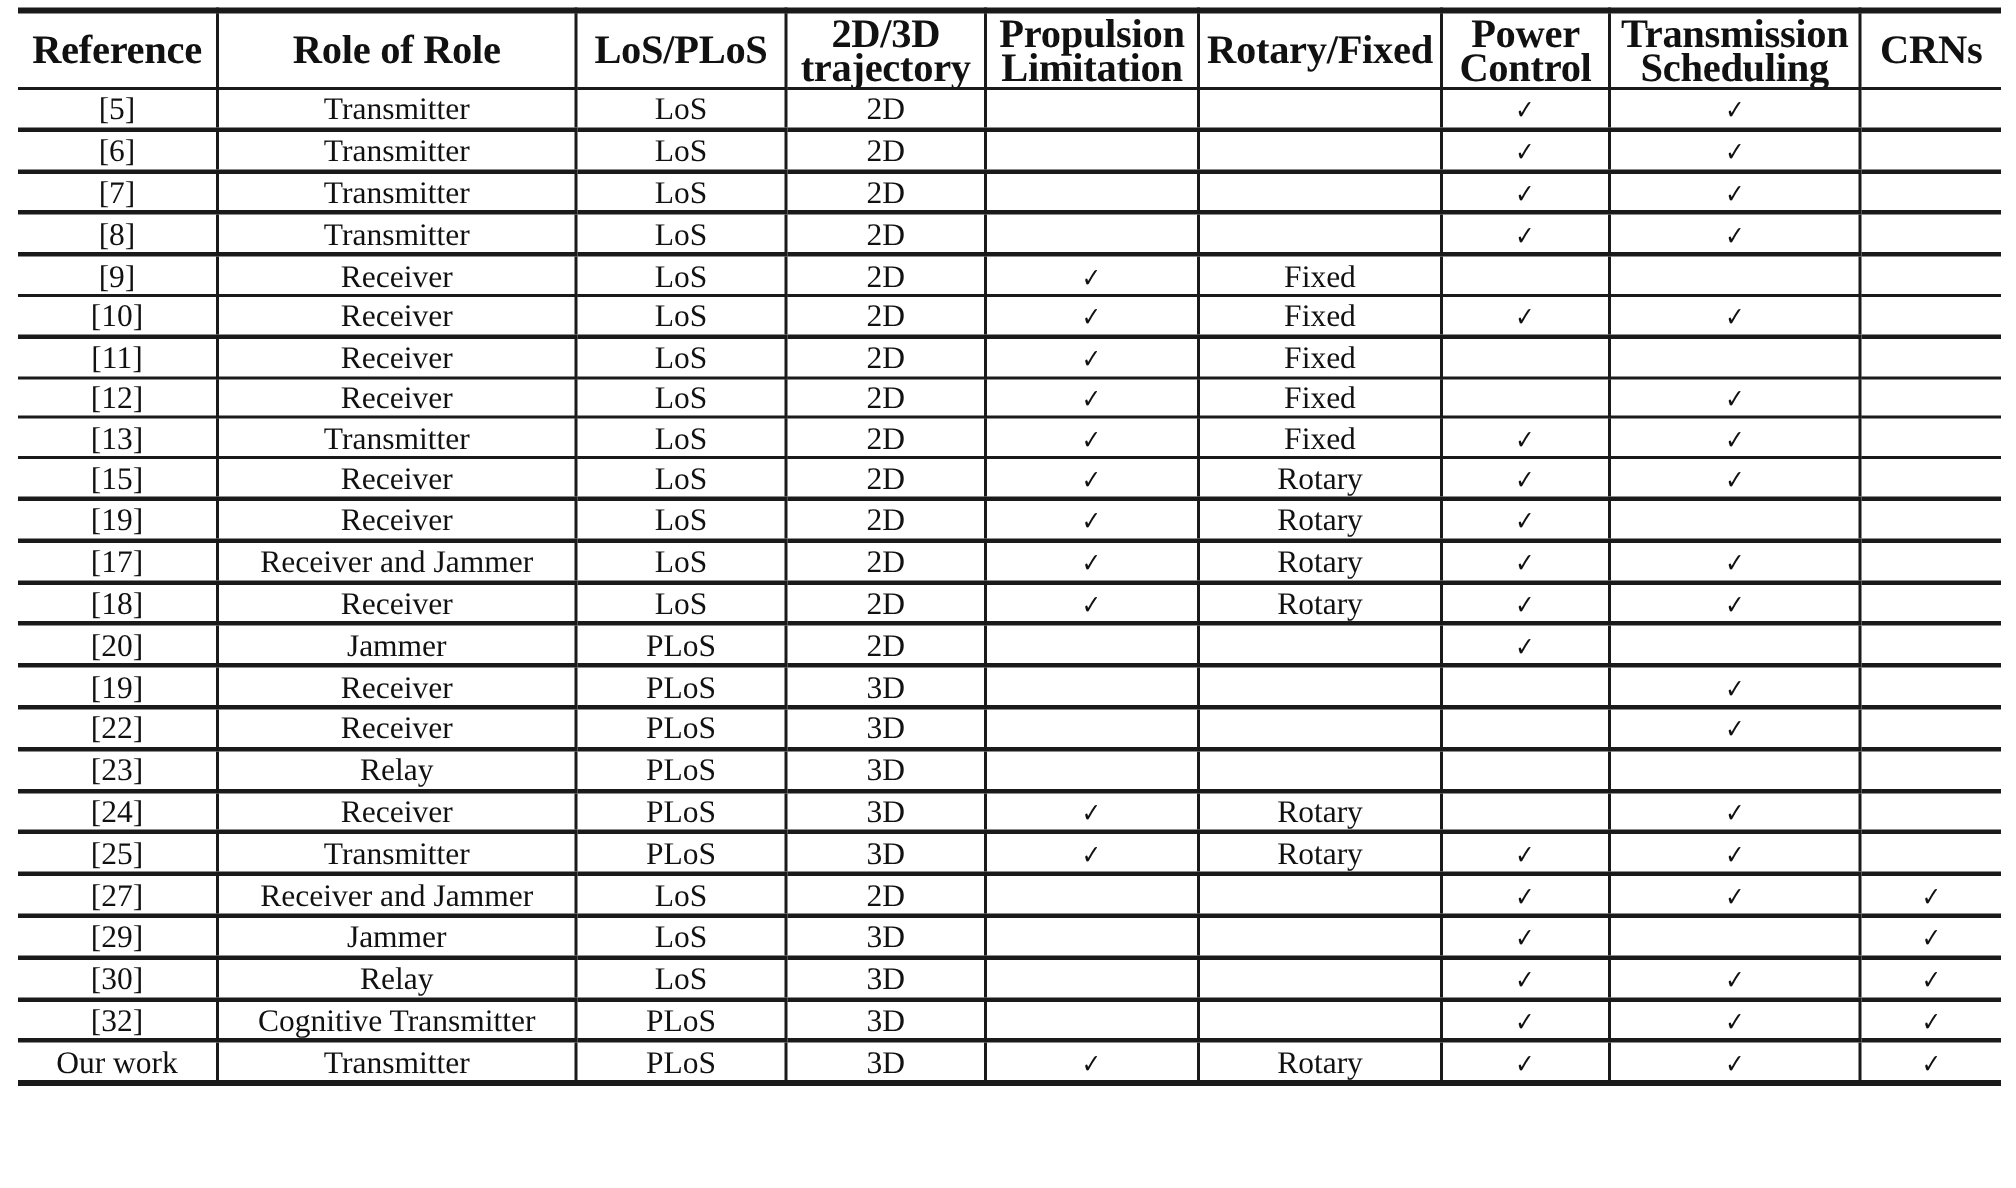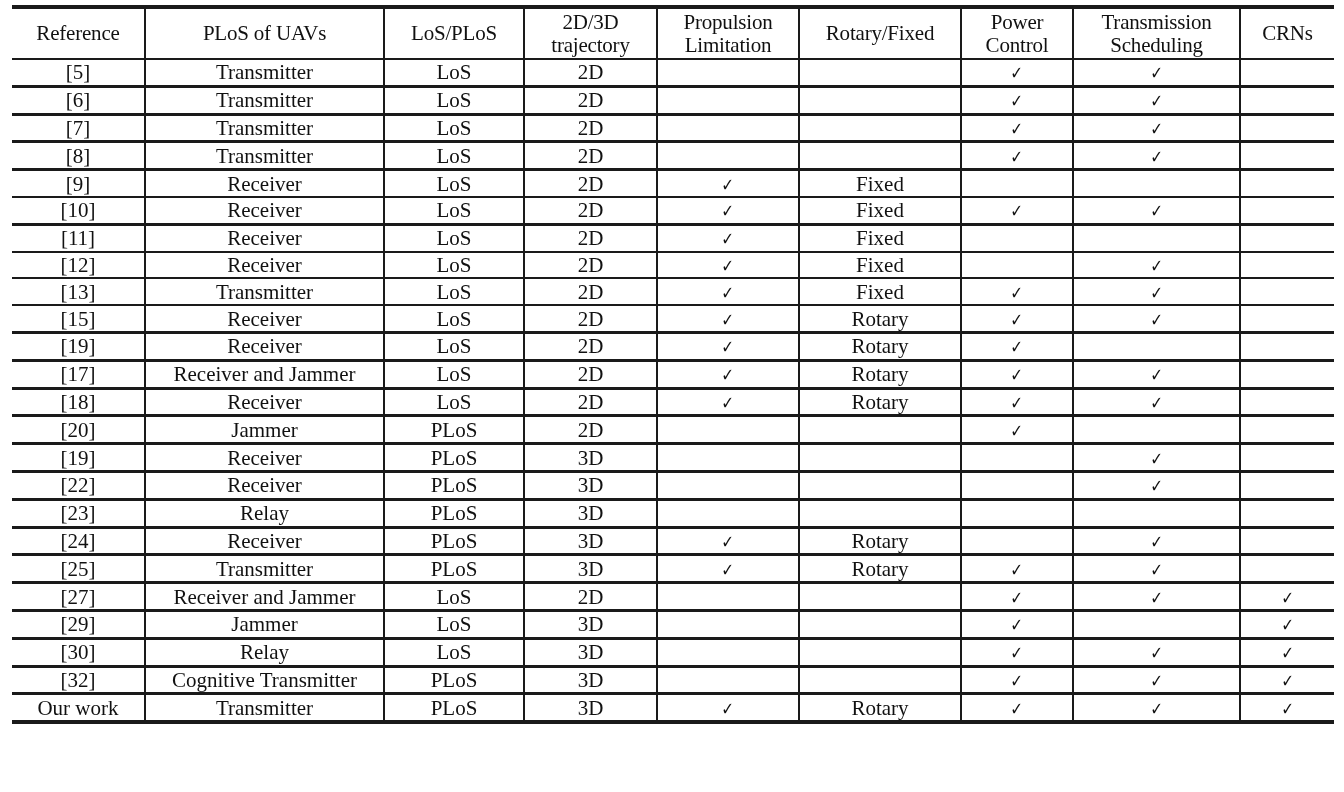--- a/index.html
+++ b/index.html
@@ -19,22 +19,22 @@
     border-right: 2px solid #1a1a1a;
     border-bottom: 2px solid #1a1a1a;
     text-align: center;
     padding: 0;
     overflow: hidden;
     white-space: nowrap;
   }
   th:first-child, td:first-child { border-left: none; }
   th:last-child, td:last-child { border-right: none; }
   thead th {
-    font-weight: normal;
-    font-size: 21px;
+    font-weight: bold;
+    font-size: 27px;
     line-height: 23px;
     height: 49px;
     letter-spacing: -0.2px;
     border-bottom: 2px solid #1a1a1a;
   }
   thead th .l { display: block; }
   tbody td {
     font-size: 21px;
     height: 24.8px;
     line-height: 24px;
@@ -64,21 +64,21 @@
       <col style="width:112px">
       <col style="width:167px">
       <col style="width:94px">
     </colgroup>
     <thead>
       <tr id="header-row">
           <th>
             <span class="l">Reference</span>
           </th>
           <th>
-            <span class="l">PLoS of UAVs</span>
+            <span class="l">Role of Role</span>
           </th>
           <th>
             <span class="l">LoS/PLoS</span>
           </th>
           <th>
             <span class="l">2D/3D</span>
             <span class="l">trajectory</span>
           </th>
           <th>
             <span class="l">Propulsion</span>

